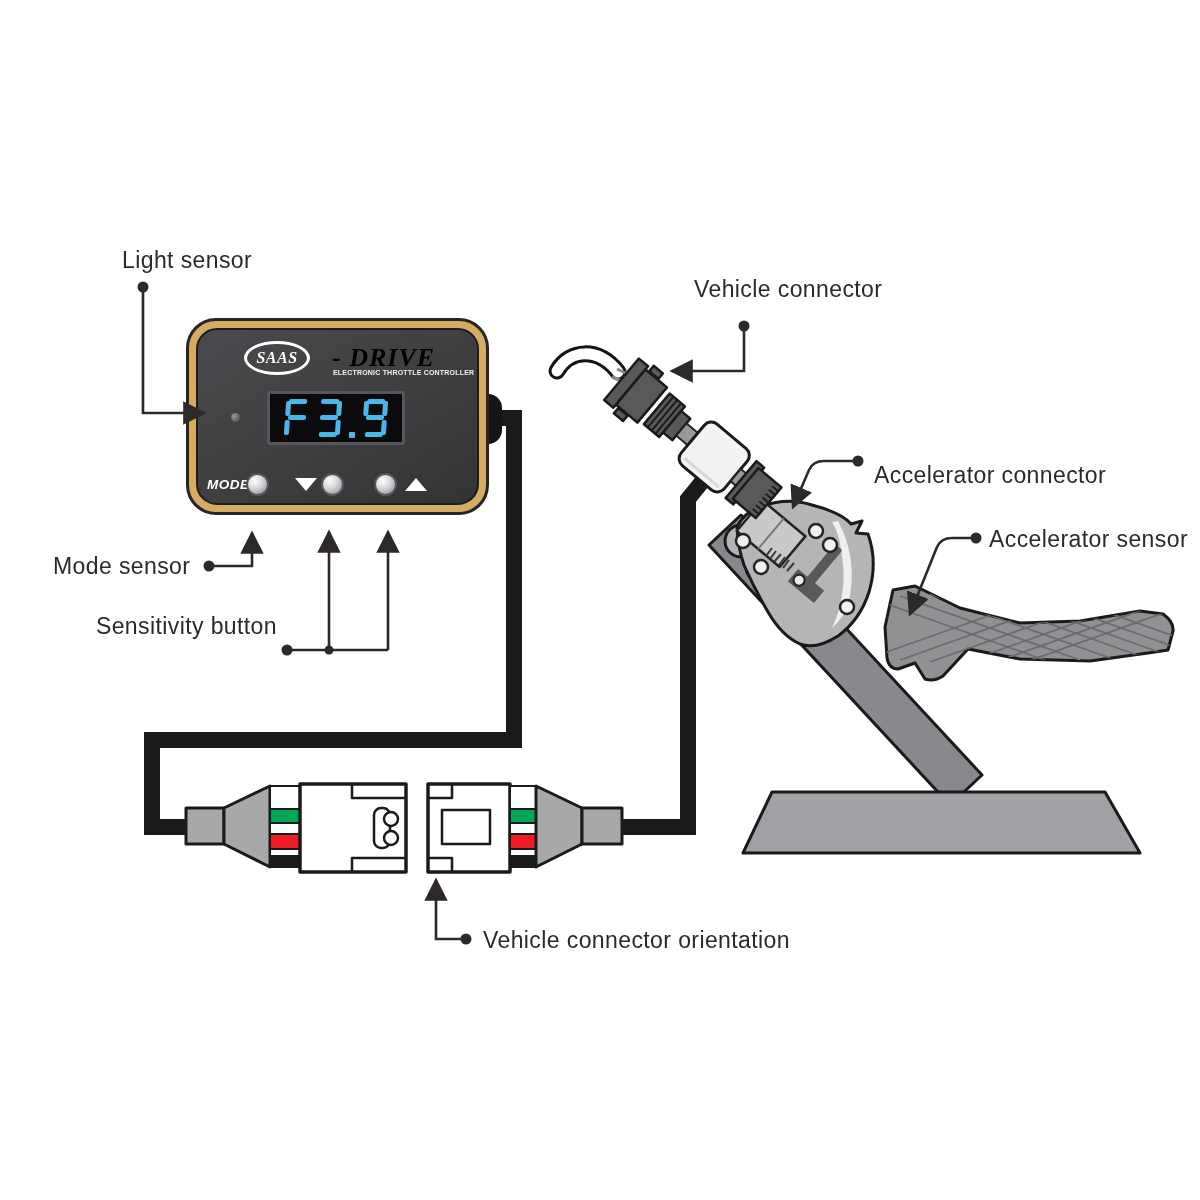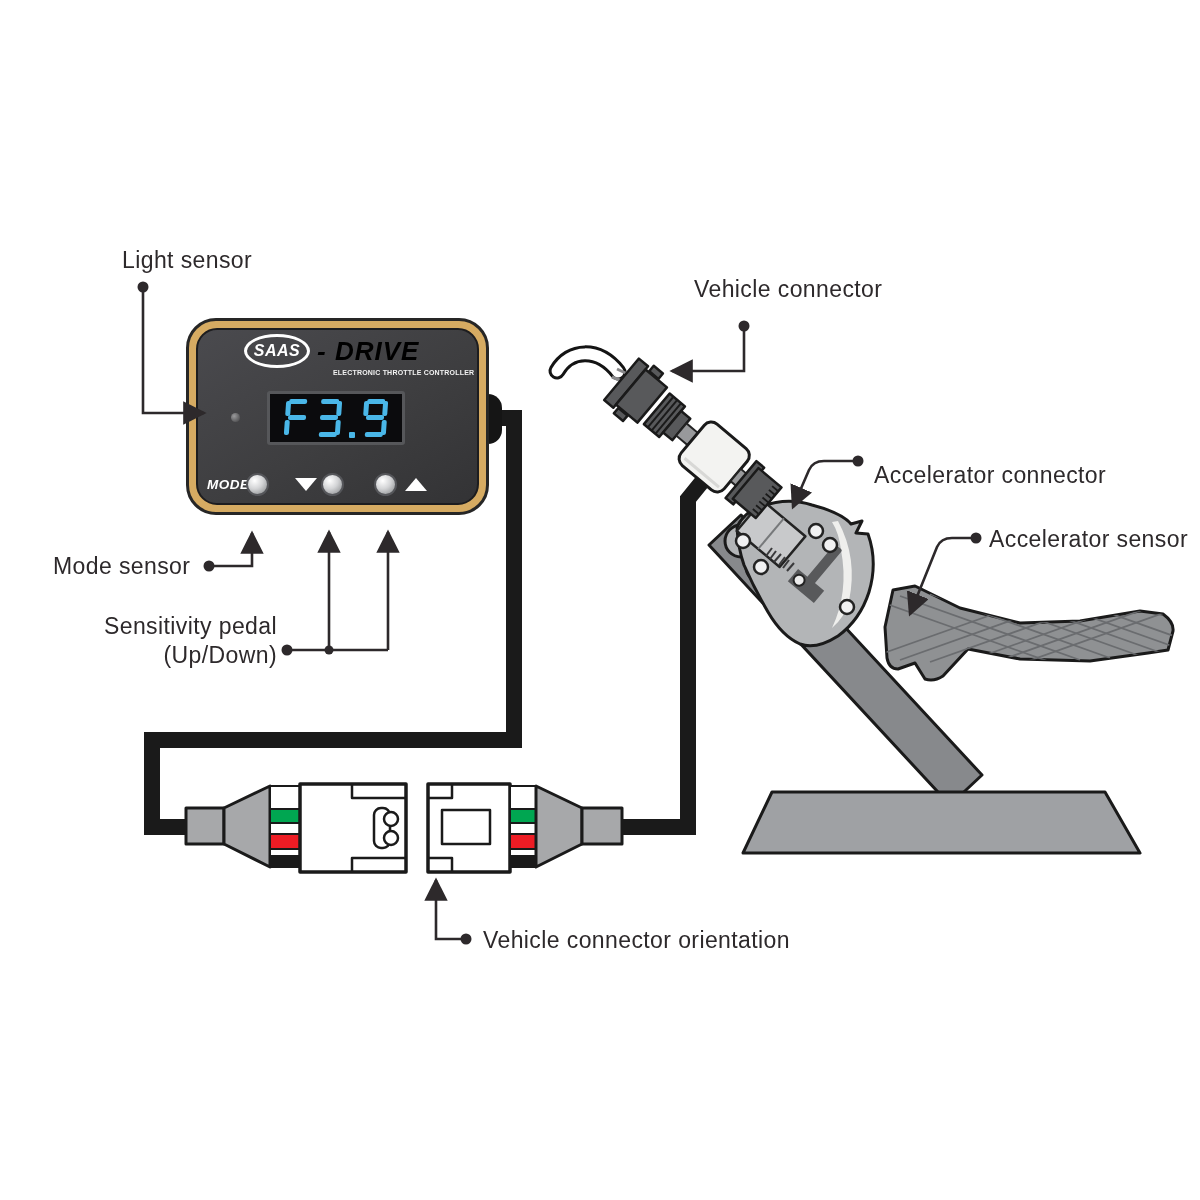--- a/index.html
+++ b/index.html
@@ -16,21 +16,21 @@
   .lbl{position:absolute;color:var(--line);font-size:23px;letter-spacing:.4px;line-height:29px;white-space:nowrap;}
   .lbl.right{text-align:right;white-space:normal;}
 
   
   .tab{position:absolute;left:462px;top:394px;width:40px;height:50px;background:#151515;border-radius:14px;}
   .device{position:absolute;left:186px;top:318px;width:303px;height:197px;box-sizing:border-box;
           background:var(--frame-gold);border:3px solid #262626;border-radius:30px;}
   .device-body{position:absolute;left:7px;top:7px;right:7px;bottom:7px;
           background:linear-gradient(150deg,#4a4a4e 0%,#3e3e40 55%,#333335 100%);
           border:2px solid #1d1d1f;border-radius:21px;}
-  .logo{position:absolute;left:55px;top:13px;display:flex;align-items:center;gap:7px;color:#fff;}
+  .logo{position:absolute;left:55px;top:20px;display:flex;align-items:center;gap:22px;color:#fff;font-family:Liberation Serif, serif;}
   .saas-oval{display:inline-flex;align-items:center;justify-content:center;width:60px;height:28px;
           border:3px solid #fff;border-radius:50%;font-style:italic;font-weight:900;font-size:16px;
           letter-spacing:.5px;color:#fff;}
   .drive{font-style:italic;font-weight:900;font-size:26px;letter-spacing:1px;color:#000000;text-align:right;}
   .logo-sub{position:absolute;left:144px;top:48px;width:100px;color:#f2f2f2;font-size:7px;
           font-weight:bold;letter-spacing:.2px;white-space:nowrap;}
   .lcd{position:absolute;left:78px;top:70px;width:138px;height:54px;box-sizing:border-box;
           background:#0b0b0d;border:3px solid #56575a;border-radius:3px;
           display:flex;align-items:center;justify-content:center;gap:8px;}
   .digit{position:relative;width:24px;height:38px;display:inline-block;transform:skewX(-4deg);}
@@ -317,20 +317,19 @@
       <circle cx="744" cy="326" r="5.5"></circle>
         <circle cx="858" cy="461" r="5.5"></circle>
       <circle cx="976" cy="538" r="5.5"></circle>
         <circle cx="466" cy="939" r="5.5"></circle>
     </g>
   </svg>
 
   <div class="lbl" style="left:95px;top:246px;margin-left:27px;">Light sensor</div>
   <div class="lbl" style="left:53px;top:552px;">Mode sensor</div>
   <div class="lbl right" style="left:60px;top:612px;width:217px;">
-    <div>Sensitivity pedal</div>
-    <div>(Up/Down)</div>
+    <div>Sensitivity button</div>
   </div>
   <div class="lbl" style="left:694px;top:275px;">Vehicle connector</div>
   <div class="lbl" style="left:874px;top:449px;margin-top:12px;">Accelerator connector</div>
   <div class="lbl" style="left:989px;top:525px;">Accelerator sensor</div>
   <div class="lbl" style="left:483px;top:926px;">Vehicle connector orientation</div>
 </div>
 
 </body></html>

